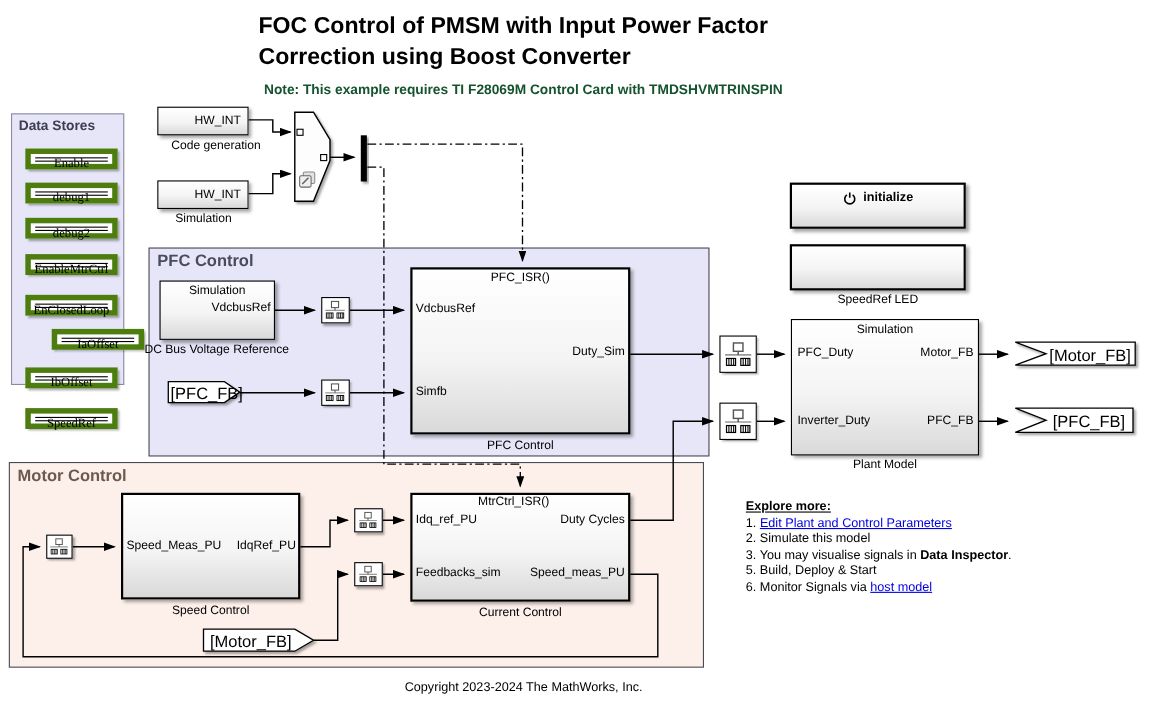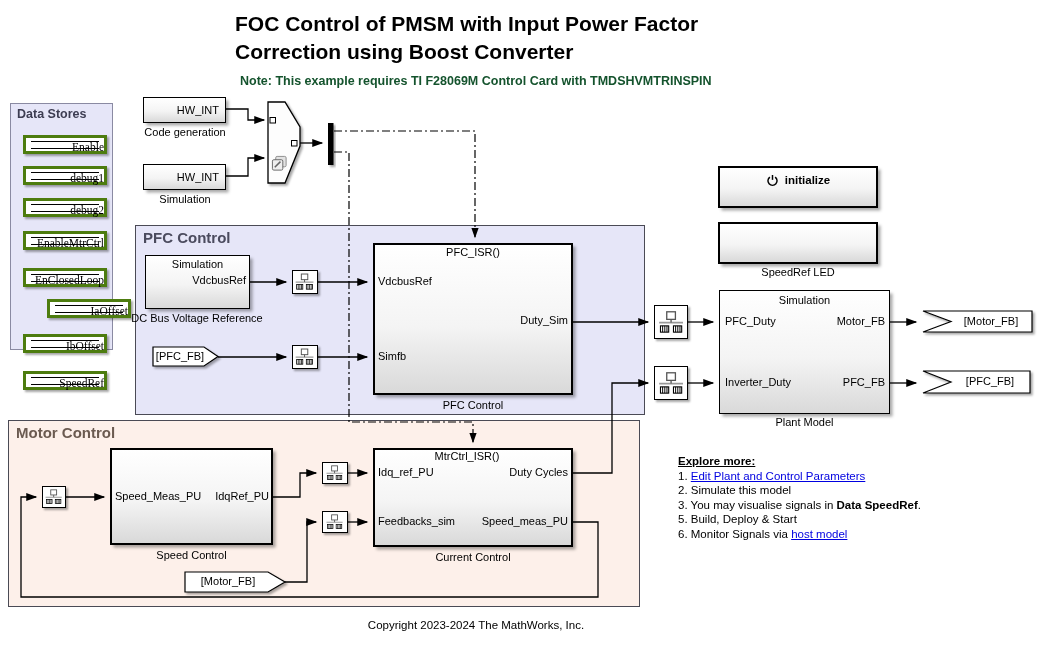--- a/index.html
+++ b/index.html
@@ -13,38 +13,38 @@
        background:linear-gradient(to bottom,#ffffff 0%,#f4f4f4 55%,#d9d9d9 100%);
        box-shadow:2.5px 2.5px 3px rgba(0,0,0,.35);}
   .subsys{border-width:2px;}
   .thick{border-width:2.5px;}
   .blk-label{position:absolute;font-size:11px;text-align:center;}
   .pl{position:absolute;font-size:11px;white-space:nowrap;}
   .tr{text-align:right;}
   .tc{text-align:center;}
   
   #datastores{background:#e6e6f8;border:1px solid #8a8aa2;}
-  .ds-item{position:absolute;left:12px;width:84px;height:19px;background:#fff;border:3px solid #4d7c0f;
+  .ds-item{position:absolute;left:12px;width:84px;height:19px;background:#fff;border:5px solid #4d7c0f;
            box-shadow:2px 2px 2px rgba(0,0,0,.35);font-family:"Liberation Serif",serif;
-           font-size:11.5px;text-align:right;line-height:19px;box-sizing:border-box;}
+           font-size:11.5px;text-align:center;line-height:19px;box-sizing:border-box;}
   .ds-item::before,.ds-item::after{content:"";position:absolute;left:6%;right:6%;border-top:1px solid #000;}
   .ds-item::before{top:2.5px;}
   .ds-item::after{bottom:2.5px;}
   
   .rt{position:absolute;background:#fff;border:1px solid #000;box-sizing:border-box;
       box-shadow:2px 2px 2px rgba(0,0,0,.35);display:flex;align-items:center;justify-content:center;}
   .rt svg{width:88%;height:88%;}
   
   #title{position:absolute;left:235px;top:10px;width:560px;font-size:21px;font-weight:bold;line-height:28px;}
   #note{position:absolute;left:240px;top:74px;font-size:12.5px;font-weight:bold;color:#14532d;}
   #explore{position:absolute;left:678px;top:454px;font-size:11.5px;line-height:14.6px;}
   #explore .hd{font-weight:bold;text-decoration:underline;}
   a.lnk{color:#0000e0;text-decoration:underline;cursor:pointer;}
   #copyright{position:absolute;left:0;top:619px;width:952px;text-align:center;font-size:11.5px;}
-  .tagtext{position:absolute;font-size:11px;text-align:center;}
+  .tagtext{position:absolute;font-size:15px;text-align:center;}
   svg#overlay{position:absolute;left:0;top:0;pointer-events:none;}
   .z1{z-index:1;} .z2{z-index:2;position:absolute;}
 </style>
 </head>
 <body>
 
 <div id="canvas">
 
   <div class="area" id="datastores" style="left:10px;top:103px;width:103px;height:247px;">
     <div class="area-title" style="left:6px;top:3px;font-size:12.5px;color:#3d3d52;">Data Stores</div>
@@ -143,21 +143,21 @@
 
   <div id="title">
     <div>FOC Control of PMSM with Input Power Factor</div>
     <div>Correction using Boost Converter</div>
   </div>
   <div id="note">Note: This example requires TI F28069M Control Card with TMDSHVMTRINSPIN</div>
 
   <div class="blk z2" style="left:143px;top:97px;width:83px;height:26px;display:flex;align-items:center;justify-content:flex-end;padding-right:6px;font-size:11px;">
     <span>HW_INT</span>
   </div>
-  <div class="blk-label z2" style="left:133px;top:126px;width:104px;">Code generation</div>
+  <div class="blk-label z2" style="left:133px;top:126px;width:104px;text-align:right;">Code generation</div>
 
   <div class="blk z2" style="left:143px;top:164px;width:83px;height:26px;display:flex;align-items:center;justify-content:flex-end;padding-right:6px;font-size:11px;">
     <span>HW_INT</span>
   </div>
   <div class="blk-label z2" style="left:133px;top:193px;width:104px;">Simulation</div>
 
   <div class="blk z2" style="left:145px;top:255px;width:105px;height:54px;"></div>
   <div class="pl tc z2" style="left:145px;top:258px;width:105px;">Simulation</div>
   <div class="pl tr z2" style="left:160px;top:274px;width:86px;">VdcbusRef</div>
   <div class="blk-label z2" style="left:117px;top:312px;width:160px;">DC Bus Voltage Reference</div>
@@ -237,20 +237,20 @@
   <div class="pl z2" style="left:725px;top:315px;">PFC_Duty</div>
   <div class="pl z2" style="left:725px;top:376px;">Inverter_Duty</div>
   <div class="pl tr z2" style="left:765px;top:315px;width:120px;">Motor_FB</div>
   <div class="pl tr z2" style="left:765px;top:376px;width:120px;">PFC_FB</div>
   <div class="blk-label z2" style="left:719px;top:416px;width:171px;">Plant Model</div>
 
   <div id="explore">
     <div class="hd">Explore more:</div>
     <div><span>1. </span><a class="lnk">Edit Plant and Control Parameters</a></div>
     <div>2. Simulate this model</div>
-    <div><span>3. You may visualise signals in </span><b>Data SpeedRef</b><span>.</span></div>
+    <div><span>3. You may visualise signals in </span><b>Data Inspector</b><span>.</span></div>
     <div>5. Build, Deploy &amp; Start</div>
     <div><span>6. Monitor Signals via </span><a class="lnk">host model</a></div>
   </div>
 
   <div id="copyright">Copyright 2023-2024 The MathWorks, Inc.</div>
 
 </div>
 
 </body></html>

